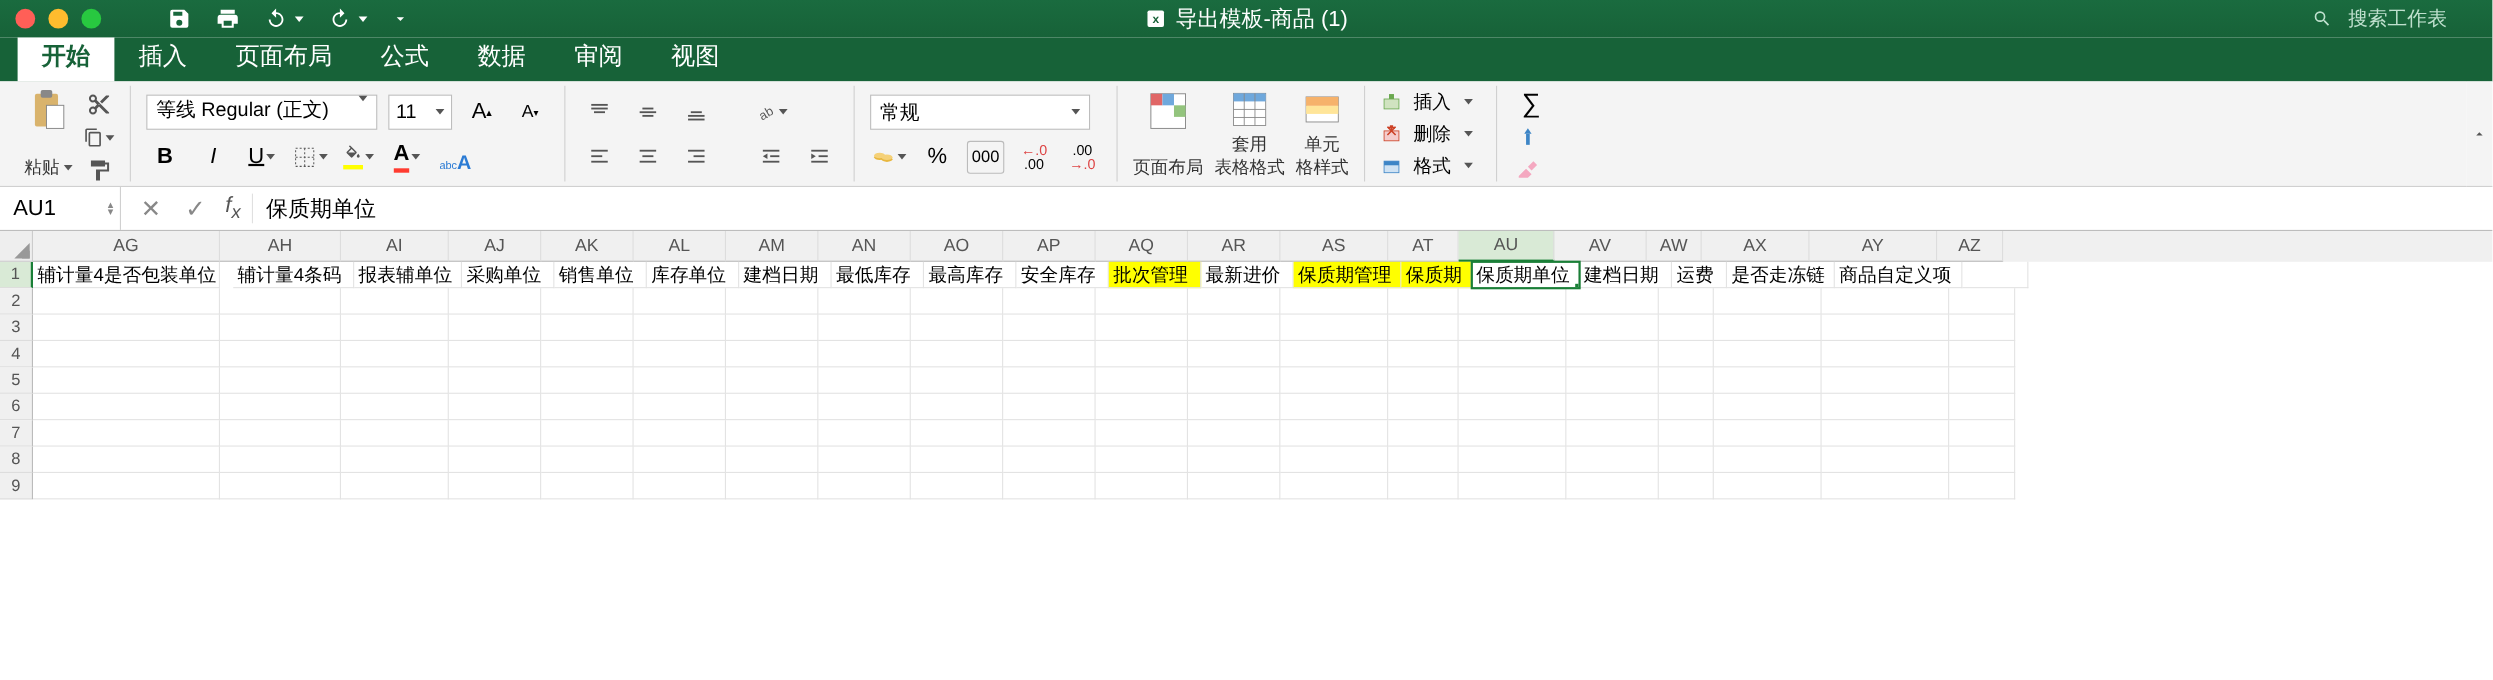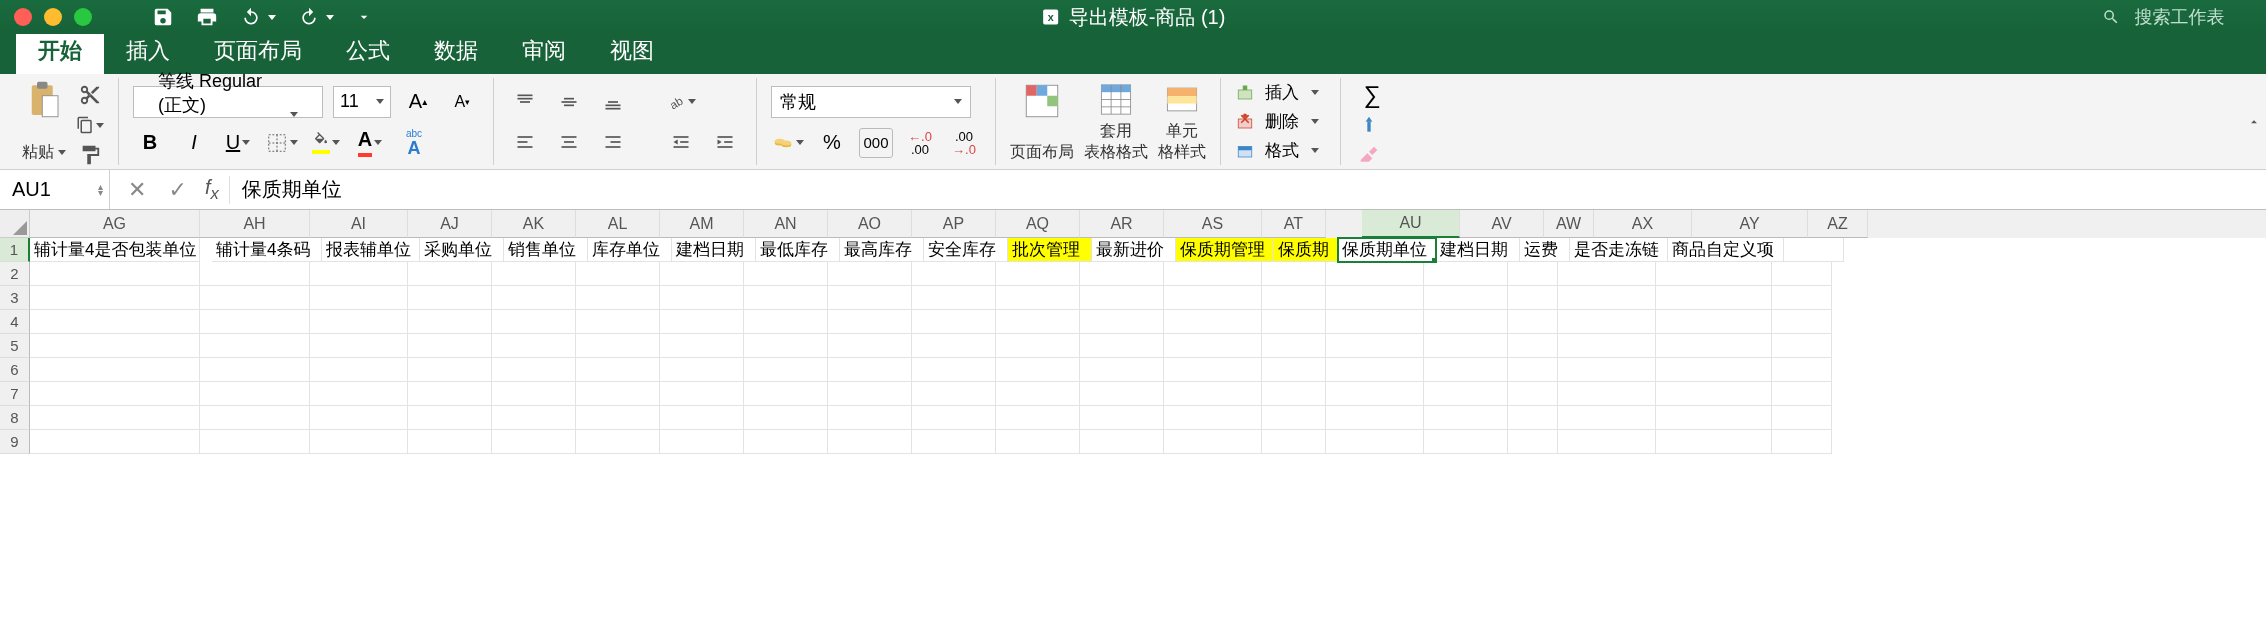--- a/index.html
+++ b/index.html
@@ -24,21 +24,21 @@
   .tab.active{background:#fff;color:#176238;font-weight:600;border-radius:4px 4px 0 0;}
 
   
   .ribbon{height:96px;background:#f4f4f4;border-bottom:1px solid #d0d0d0;display:flex;align-items:stretch;padding:4px 8px;gap:0;}
   .group{border-right:1px solid #d0d0d0;padding:2px 14px;display:flex;gap:10px;align-items:flex-start;}
   .vcol{display:flex;flex-direction:column;align-items:center;justify-content:space-between;height:100%;font-size:14px;color:#333;gap:2px;}
   .vcol .lbl{font-size:16px;}
   .mini{display:flex;flex-direction:column;gap:8px;justify-content:flex-start;padding-top:4px;}
   .mini-item{width:28px;height:22px;display:flex;align-items:center;justify-content:center;}
   .row{display:flex;gap:10px;align-items:center;}
-  .fontname{width:190px;height:32px;border:1px solid #bdbdbd;background:#fff;display:flex;align-items:flex-end;padding:0 24px;font-size:18px;justify-content:space-between;}
+  .fontname{width:210px;height:32px;border:1px solid #bdbdbd;background:#fff;display:flex;align-items:flex-start;padding:0 8px;font-size:18px;justify-content:space-between;}
   .fontsize{width:58px;height:32px;border:1px solid #bdbdbd;background:#fff;display:flex;align-items:center;justify-content:space-between;padding:0 6px;font-size:18px;}
   .rbtn{width:34px;height:30px;display:flex;align-items:center;justify-content:center;border:1px solid transparent;}
   .underline-y{border-bottom:4px solid #ffff00;padding-bottom:2px;}
   .underline-r{border-bottom:4px solid #ff3b30;padding-bottom:2px;}
   .numfmt{width:200px;height:32px;border:1px solid #bdbdbd;background:#fff;display:flex;align-items:center;padding:0 8px;font-size:18px;justify-content:space-between;}
   .big-icon{width:42px;height:42px;}
   .ribbon-toggle{width:24px;background:#f4f4f4;display:flex;align-items:center;justify-content:center;border-bottom:1px solid #d0d0d0;}
 
   
   .fbar{height:40px;border-bottom:1px solid #bdbdbd;display:flex;align-items:center;font-size:20px;}
@@ -195,21 +195,21 @@
               <svg width="18" height="16" viewBox="0 0 24 24" fill="#555">
                 <path d="M16.56 8.94L7.62 0 6.21 1.41l2.38 2.38-5.15 5.15a1.49 1.49 0 000 2.12l5.5 5.5c.29.29.68.44 1.06.44s.77-.15 1.06-.44l5.5-5.5c.59-.58.59-1.53 0-2.12zM5.21 10L10 5.21 14.79 10H5.21zM19 11.5s-2 2.17-2 3.5a2 2 0 004 0c0-1.33-2-3.5-2-3.5z"></path>
               </svg>
             </span>
             <span class="caret"></span>
           </div>
       <div class="rbtn">
             <span class="underline-r" style="font-size:20px;font-weight:bold;">A</span>
             <span class="caret"></span>
           </div>
-      <div class="rbtn" style="flex-direction:column;line-height:1;">
+      <div class="rbtn" style="line-height:1;align-items:flex-end;">
             <span style="font-size:10px;color:#2b7bd4;">abc</span>
             <span style="font-size:18px;color:#2b7bd4;font-weight:bold;">A</span>
           </div>
     </div>
   </div>
 
   <div class="group" style="flex-direction:column;gap:10px;justify-content:center;">
     <div class="row">
       <div class="rbtn">
             <svg width="20" height="20" viewBox="0 0 24 24" fill="#555">
@@ -423,21 +423,21 @@
         <div class="ch" style="width: 84px;">AK</div>
         <div class="ch" style="width: 84px;">AL</div>
         <div class="ch" style="width: 84px;">AM</div>
         <div class="ch" style="width: 84px;">AN</div>
         <div class="ch" style="width: 84px;">AO</div>
         <div class="ch" style="width: 84px;">AP</div>
         <div class="ch" style="width: 84px;">AQ</div>
         <div class="ch" style="width: 84px;">AR</div>
         <div class="ch" style="width: 98px;">AS</div>
         <div class="ch" style="width: 64px;">AT</div>
-        <div class="ch active" style="width: 98px; margin-left: 36px;">AU</div>
+        <div class="ch active" style="width: 87px;">AU</div>
         <div class="ch" style="width: 84px;">AV</div>
         <div class="ch" style="width: 50px;">AW</div>
         <div class="ch" style="width: 98px;">AX</div>
         <div class="ch" style="width: 116px;">AY</div>
         <div class="ch" style="width: 60px;">AZ</div>
       </div>
   </div>
   <div class="gridbody">
     <div class="rowhdrs" id="rowhdrs">
         <div class="rh active">1</div>

